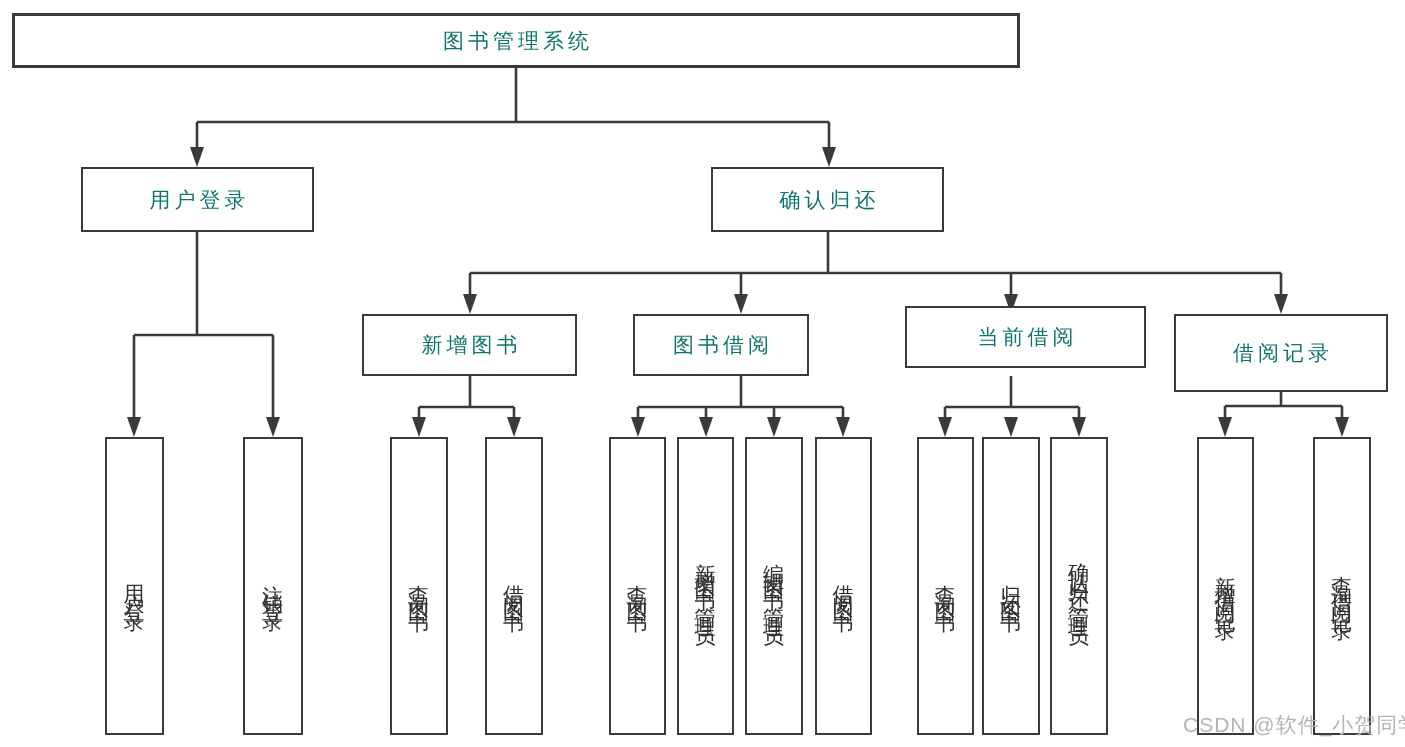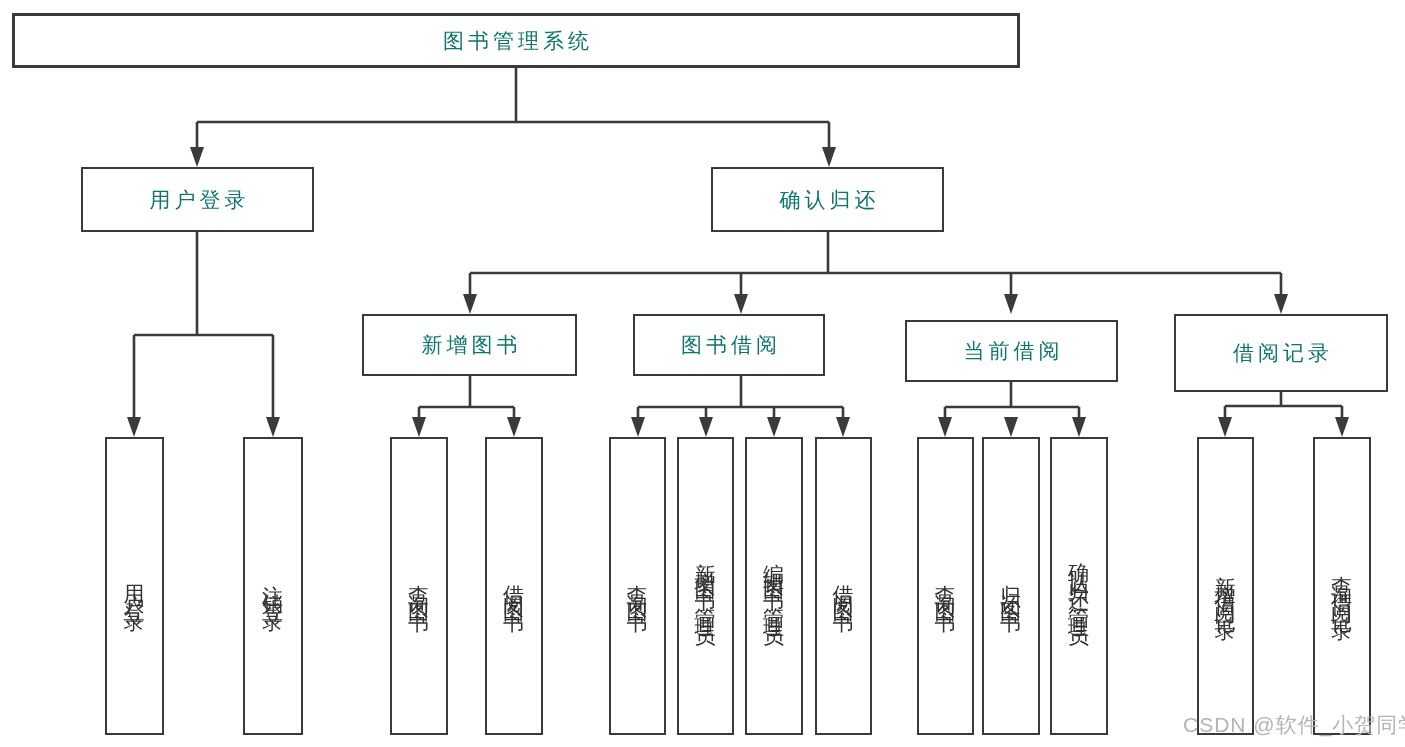--- a/index.html
+++ b/index.html
@@ -80,24 +80,24 @@
   <div class="node" style="left:81px;top:167px;width:233px;height:65px">
     <span class="hlbl">用户登录</span>
   </div>
   <div class="node" style="left:711px;top:167px;width:233px;height:65px">
     <span class="hlbl">确认归还</span>
   </div>
 
   <div class="node" style="left:362px;top:314px;width:215px;height:62px">
     <span class="hlbl">新增图书</span>
   </div>
-  <div class="node" style="left:633px;top:314px;width:192px;height:62px">
+  <div class="node" style="left:633px;top:314px;width:176px;height:62px">
     <span class="hlbl">图书借阅</span>
   </div>
-  <div class="node" style="left:905px;top:320px;width:213px;height:62px">
+  <div class="node" style="left:905px;top:306px;width:241px;height:62px">
     <span class="hlbl">当前借阅</span>
   </div>
   <div class="node" style="left:1174px;top:314px;width:214px;height:78px">
     <span class="hlbl">借阅记录</span>
   </div>
 
   <div class="node" style="left:105px;top:437px;width:59px;height:298px">
     <span class="vlbl">用户登录</span>
   </div>
   <div class="node" style="left:243px;top:437px;width:60px;height:298px">

